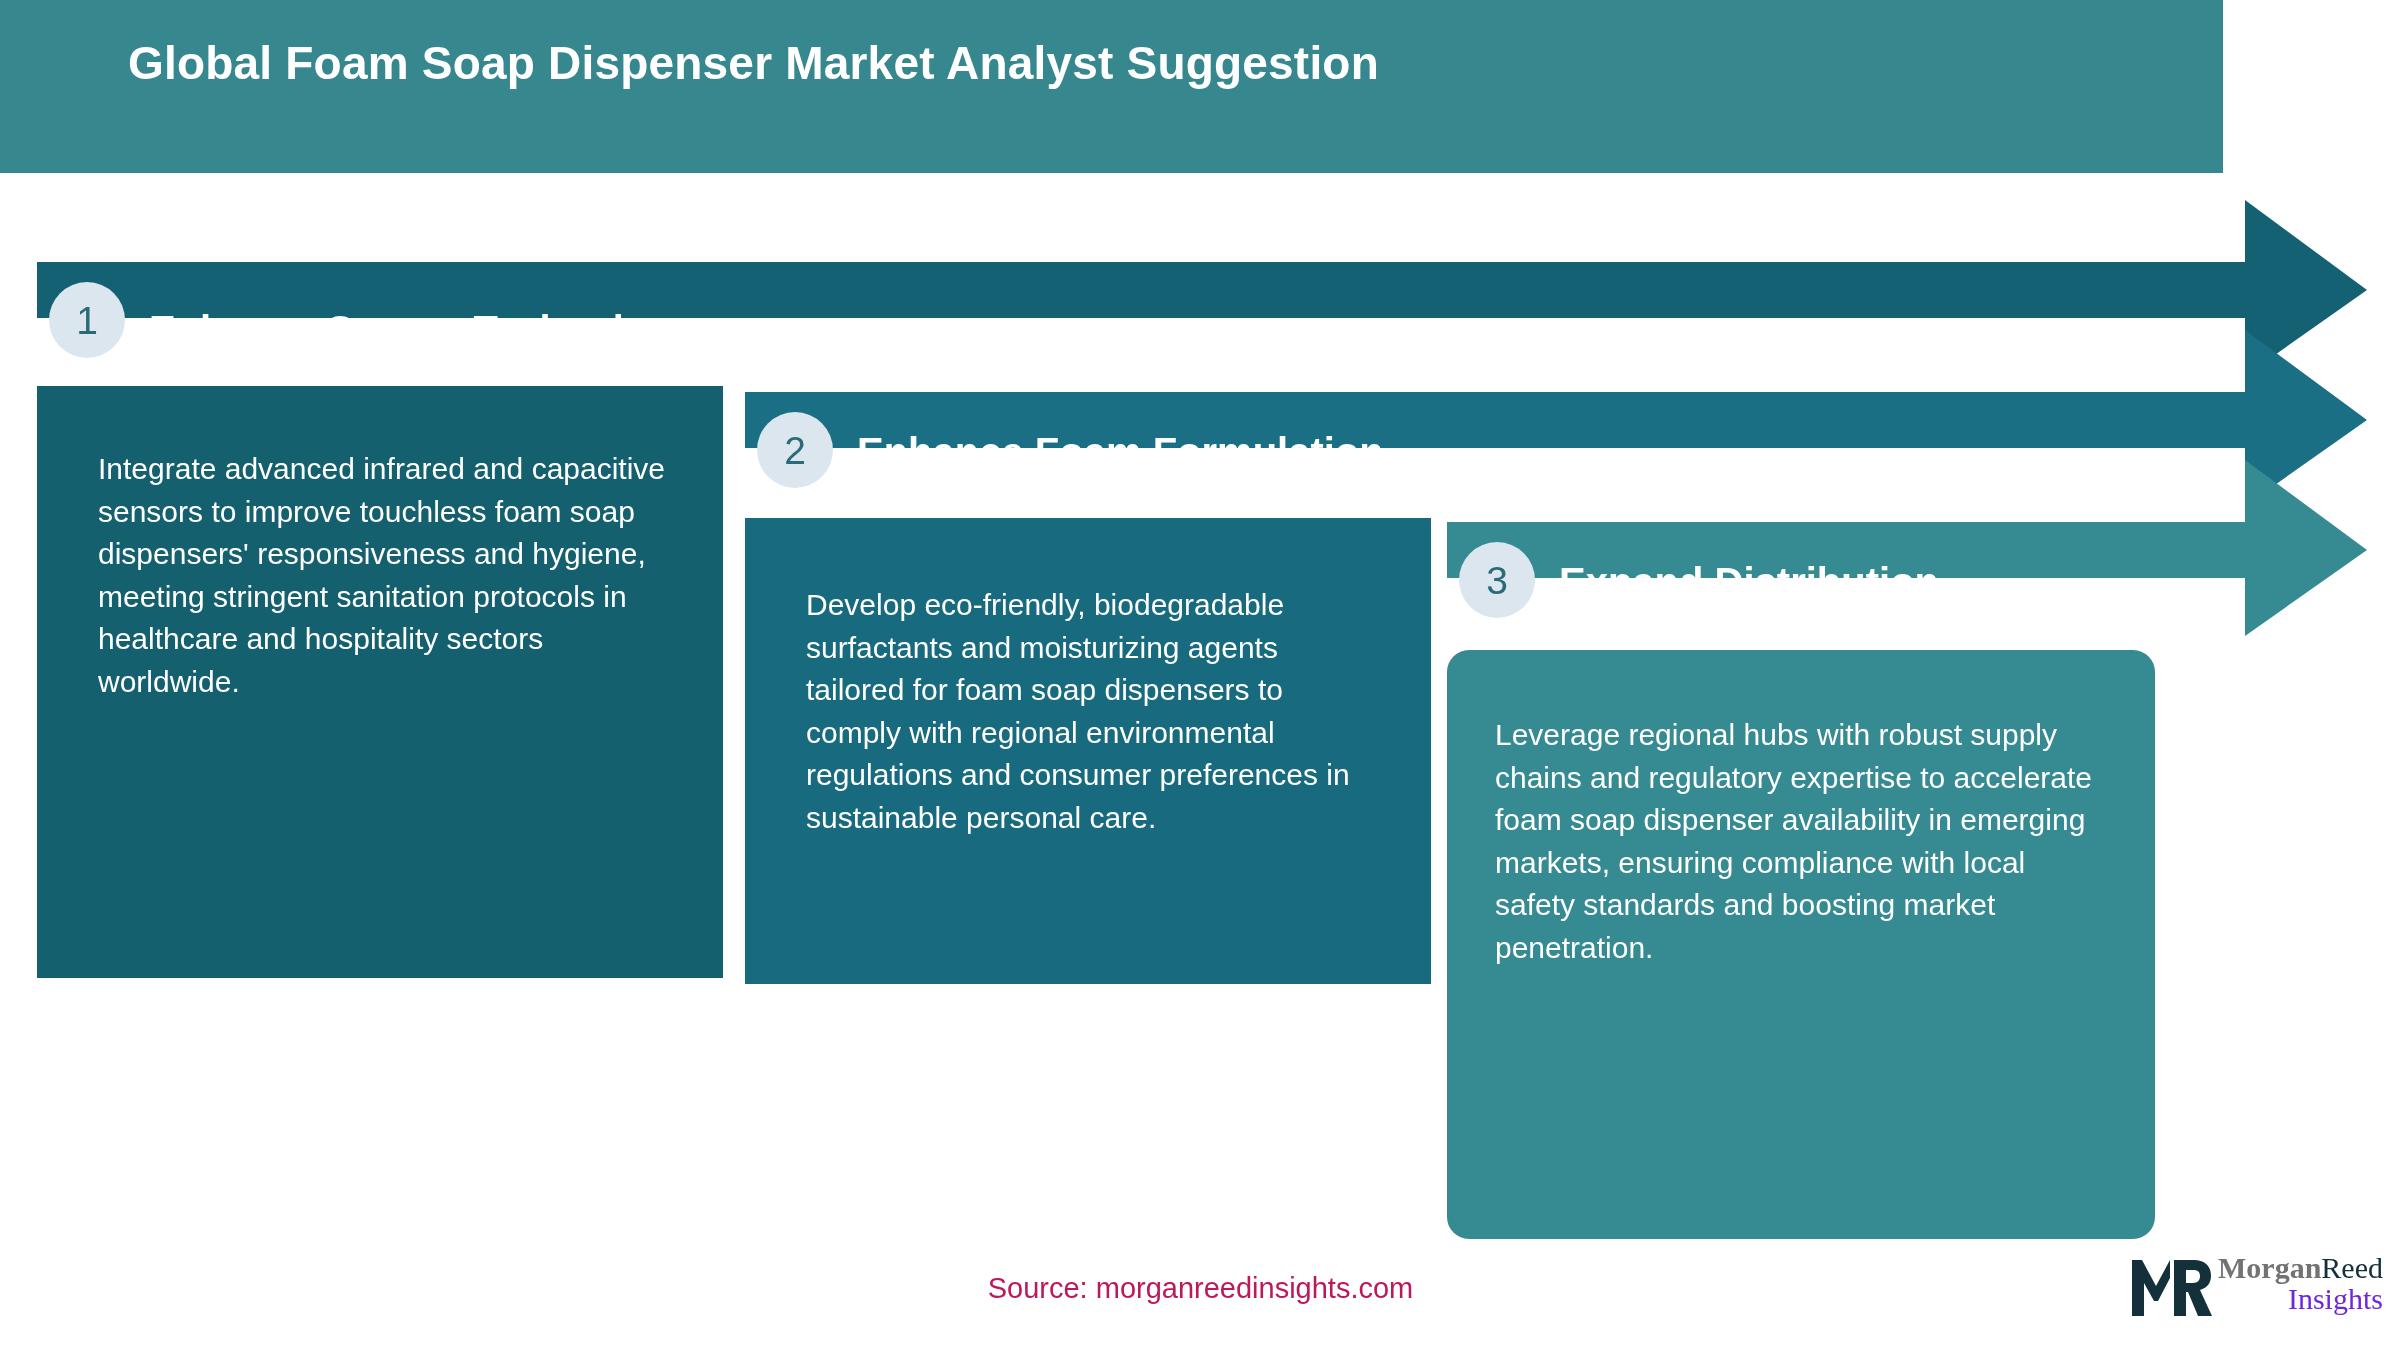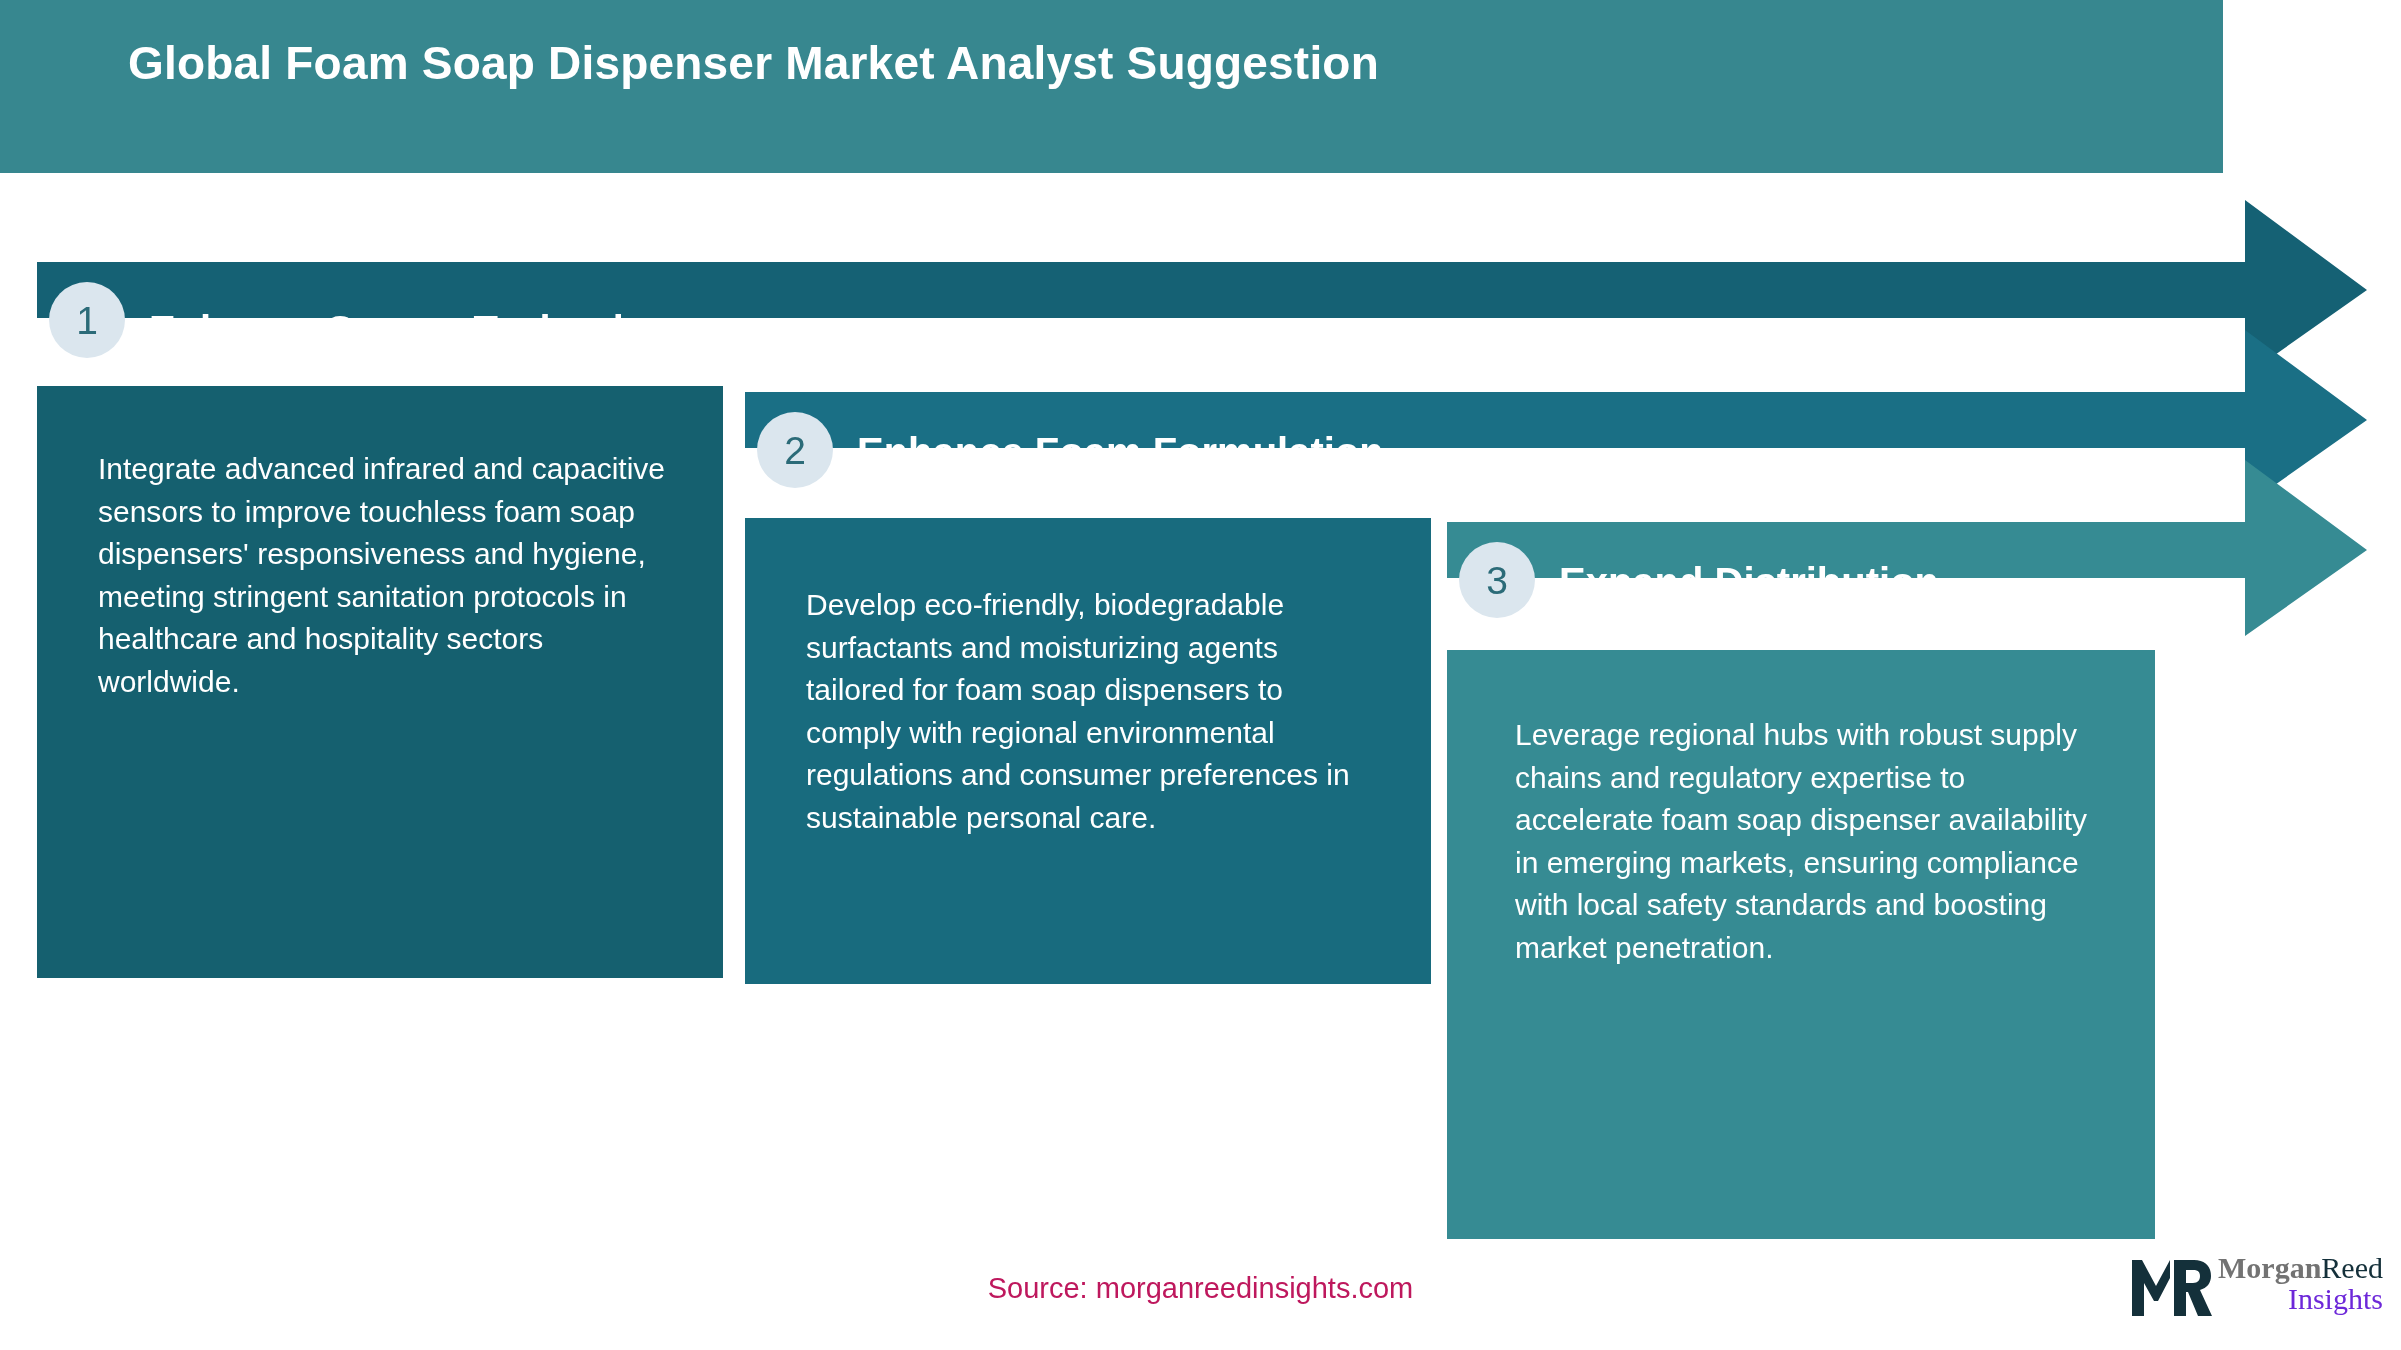--- a/index.html
+++ b/index.html
@@ -163,21 +163,21 @@
     <svg class="arrow-svg" width="930" height="180" viewBox="0 0 930 180">
       <path d="M0 62 L798 62 L798 0 L920 90 L798 176 L798 118 L0 118 Z" fill="#368b93"></path>
       <rect x="0" y="62" width="60" height="56" fill="#368b93" rx="5"></rect>
     </svg>
     <div class="badge" style="left:12px; top:82px; width:76px; height:76px;">
       <span>3</span>
     </div>
     <div class="arrow-title" style="left:112px; top:102px;">Expand Distribution</div>
   </div>
 
-  <div class="text-box" style="left:1447px; top:650px; width:708px; height:589px; background:#368b93; padding:48px 40px 0 52px;">
+  <div class="text-box" style="left:1447px; top:650px; width:708px; height:589px; background:#368b93; padding:48px 40px 0 32px;border-radius:22px;">
     <p>Leverage regional hubs with robust supply chains and regulatory expertise to accelerate foam soap dispenser availability in emerging markets, ensuring compliance with local safety standards and boosting market penetration.</p>
   </div>
 
   <div id="source-text">Source: morganreedinsights.com</div>
 
   <div id="logo">
     <svg class="logo-mark" width="82" height="62" viewBox="0 0 82 62">
       <path d="M2 60 L2 4 L12 4 L26 30 L40 4 L40 22 L28 45 L24 45 L14 27 L14 60 Z" fill="#14303a"></path>
       <path d="M44 60 L44 4 L64 4 C76 4 81 11 81 20 C81 27 77 32 70 34 L82 60 L68 60 L58 36 L56 36 L56 60 Z M56 14 L56 27 L63 27 C68 27 70 24 70 20 C70 16 68 14 63 14 Z" fill="#14303a"></path>
     </svg>

